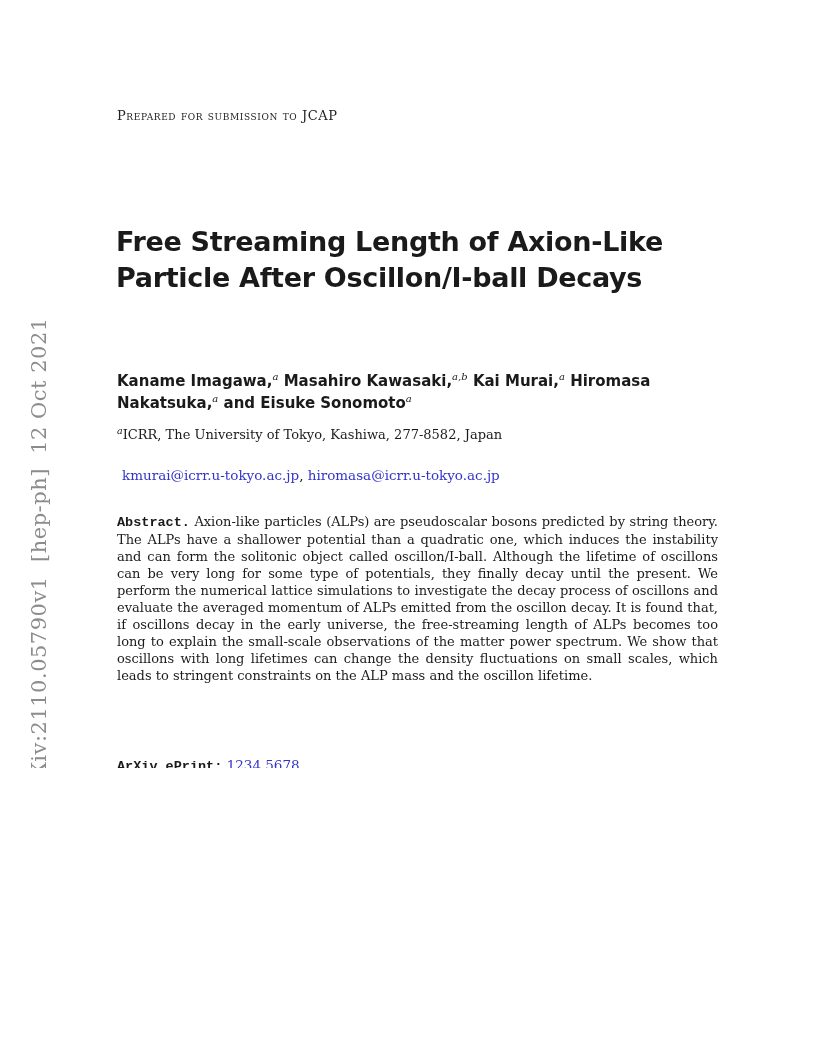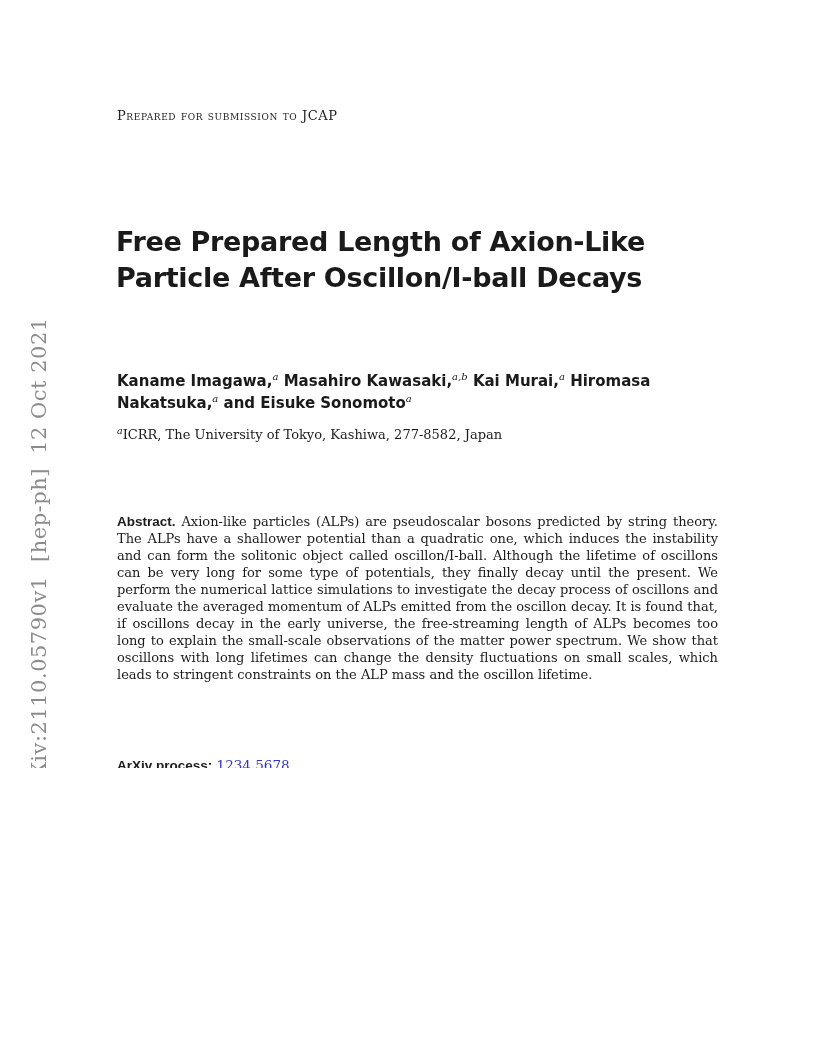--- a/index.html
+++ b/index.html
@@ -93,21 +93,21 @@
   .abstract {
     position: absolute;
     left: 117px;
     top: 513px;
     width: 601px;
     font-size: 13px;
     line-height: 17px;
     text-align: justify;
   }
   .sans-label {
-    font-family: Liberation Sans, sans-serif;
+    font-family: Liberation Mono, monospace;
     font-weight: bold;
     font-size: 13.5px;
   }
 
   .keywords {
     position: absolute;
     left: 117px;
     top: 702px;
     width: 601px;
     font-size: 13px;
@@ -125,43 +125,46 @@
 </head>
 <body>
 
 <div class="page">
 
   <div class="journal-header">Prepared for submission to JCAP</div>
 
   <div class="arxiv-stamp">arXiv:2110.05790v1  [hep-ph]  12 Oct 2021</div>
 
   <div class="paper-title">
-    <div class="tline">Free Prepared Length of Axion-Like</div>
+    <div class="tline">Free Streaming Length of Axion-Like</div>
     <div class="tline">Particle After Oscillon/I-ball Decays</div>
   </div>
 
   <div class="authors">
     <span><span>Kaname Imagawa,</span><sup>a</sup></span>
     <span><span>Masahiro Kawasaki,</span><sup>a,b</sup></span>
     <span><span>Kai Murai,</span><sup>a</sup></span>
     <span><span>Hiromasa Nakatsuka,</span><sup>a</sup></span>
     <span><span>and Eisuke Sonomoto</span><sup>a</sup></span>
   </div>
 
   <div class="affiliations">
     <div><sup>a</sup><span>ICRR, The University of Tokyo, Kashiwa, 277-8582, Japan</span></div>
   </div>
 
   <div class="email-block">
+    <div>
+      <span class="link">kmurai@icrr.u-tokyo.ac.jp</span><span>, </span><span class="link">hiromasa@icrr.u-tokyo.ac.jp</span>
+    </div>
   </div>
 
   <div class="abstract">
     <span class="sans-label">Abstract.</span>
     <span>Axion-like particles (ALPs) are pseudoscalar bosons predicted by string theory. The ALPs have a shallower potential than a quadratic one, which induces the instability and can form the solitonic object called oscillon/I-ball. Although the lifetime of oscillons can be very long for some type of potentials, they finally decay until the present. We perform the numerical lattice simulations to investigate the decay process of oscillons and evaluate the averaged momentum of ALPs emitted from the oscillon decay. It is found that, if oscillons decay in the early universe, the free-streaming length of ALPs becomes too long to explain the small-scale observations of the matter power spectrum. We show that oscillons with long lifetimes can change the density fluctuations on small scales, which leads to stringent constraints on the ALP mass and the oscillon lifetime.</span>
   </div>
 
 
   <div class="eprint">
-    <span class="sans-label">ArXiv process:</span>
+    <span class="sans-label">ArXiv ePrint:</span>
     <span class="link">1234.5678</span>
   </div>
 
 </div>
 
 </body></html>

